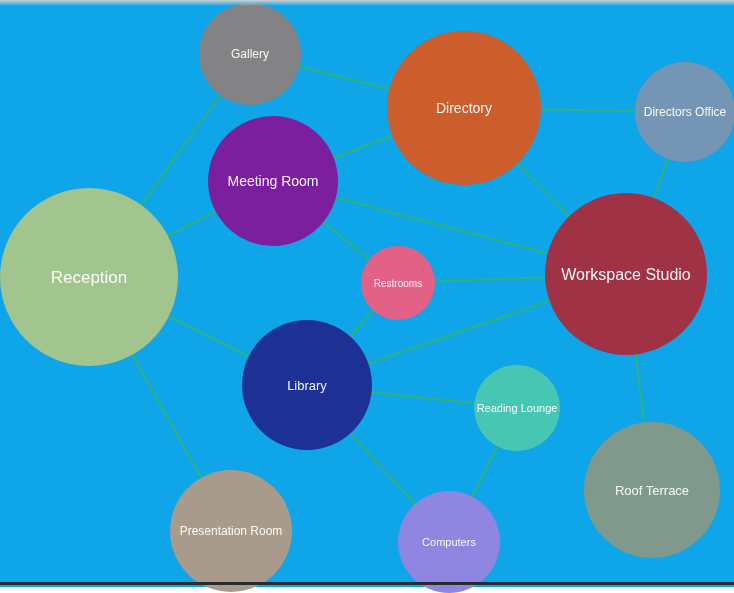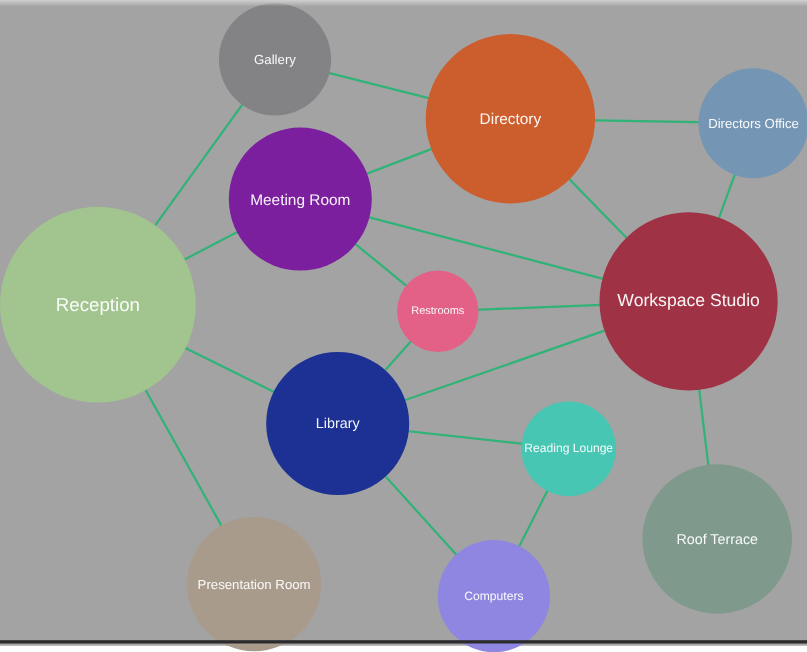--- a/index.html
+++ b/index.html
@@ -8,21 +8,21 @@
     width: 734px;
     height: 593px;
     overflow: hidden;
     background: #fdfdfd;
     font-family: "Liberation Sans", sans-serif;
   }
   .canvas-wrap {
     position: relative;
     width: 734px;
     height: 587px;
-    background: #a3a3a3;
+    background: #0ea5e9;
   }
   .top-edge {
     position: absolute;
     top: 0; left: 0;
     width: 100%; height: 6px;
     background: linear-gradient(to bottom, #cfcfcf 0%, rgba(255,255,255,0) 100%);
     pointer-events: none;
     z-index: 3;
   }
   .bottom-edge {

